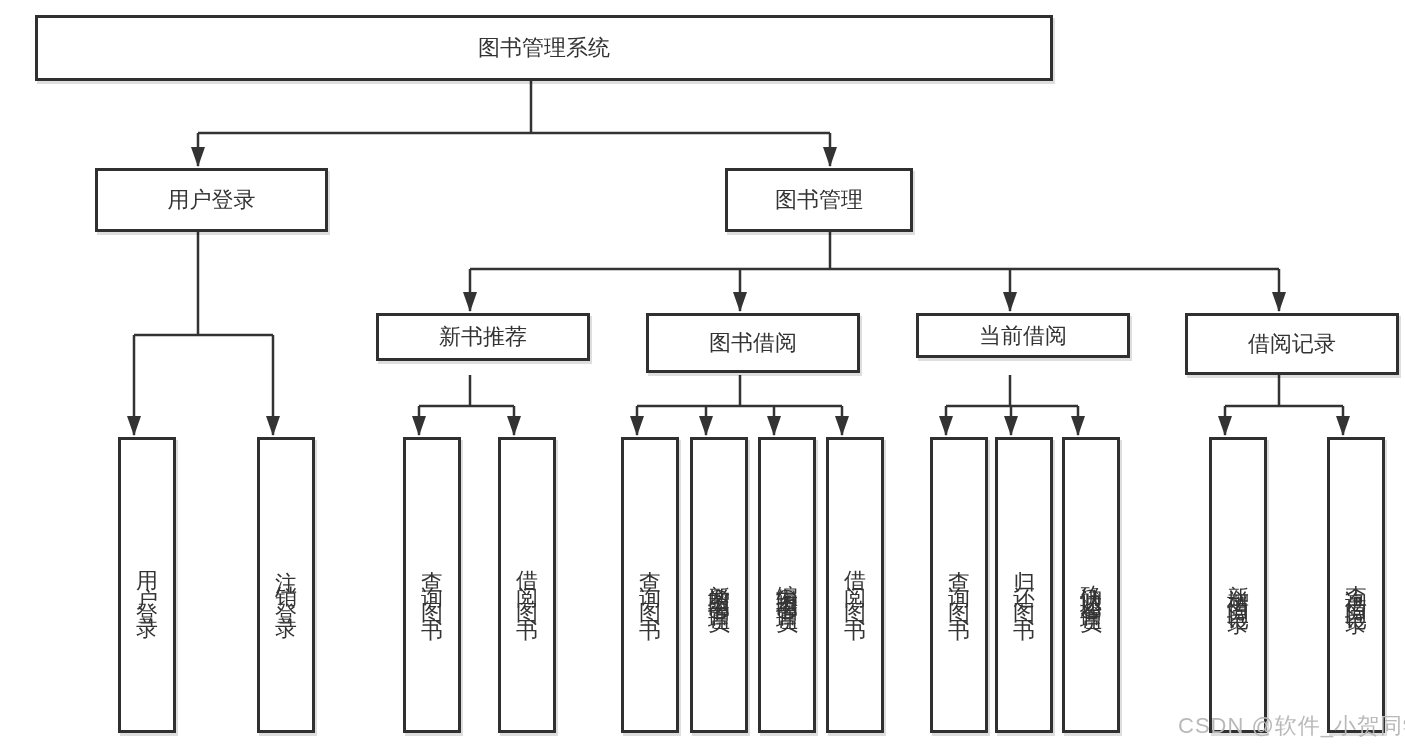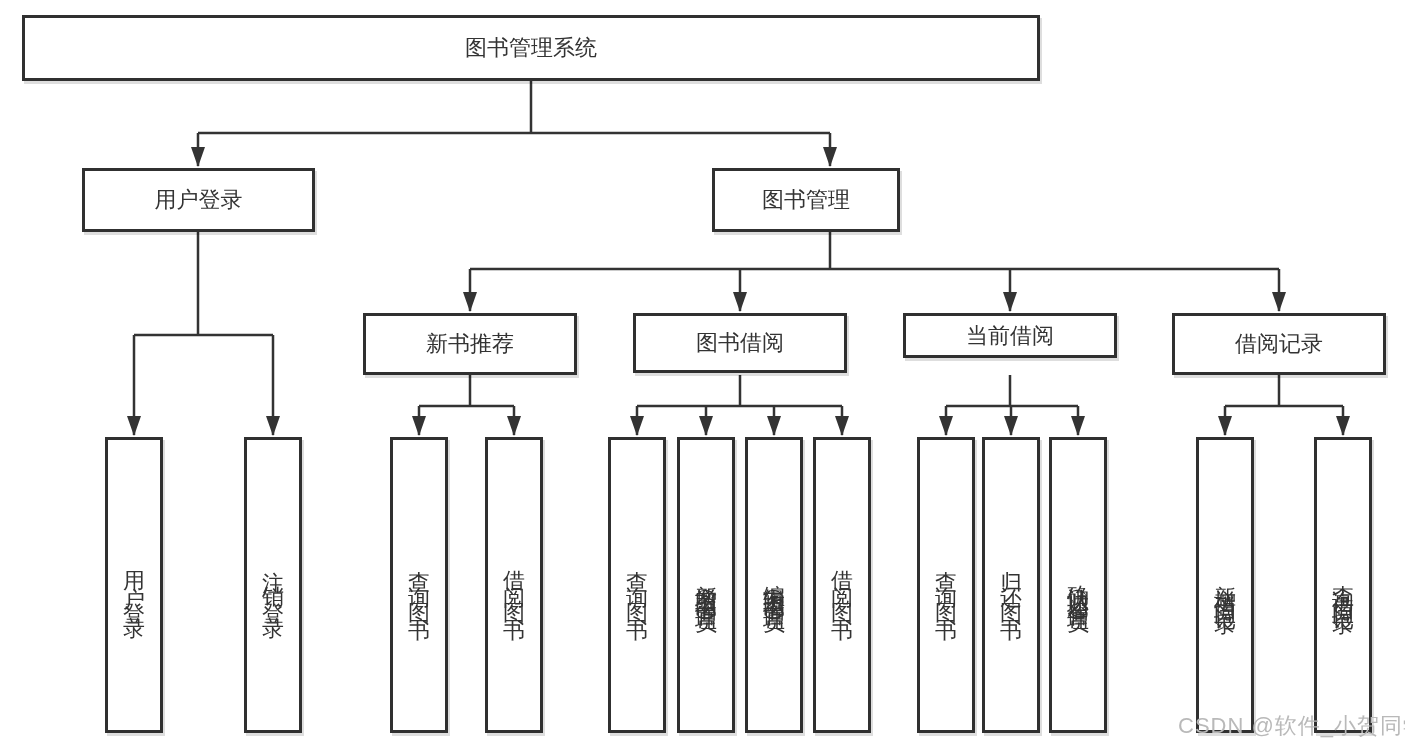--- a/index.html
+++ b/index.html
@@ -17,20 +17,21 @@
     box-sizing: border-box;
     background: #ffffff;
     border: 3px solid #303030;
     color: #333333;
     display: flex;
     align-items: center;
     justify-content: center;
     font-size: 22px;
     z-index: 2;
     box-shadow: 2px 3px 0 rgba(0,0,0,0.13);
+    margin-left: 13px;
   }
   .vbox {
     writing-mode: vertical-rl;
     text-orientation: mixed;
     top: 437px;
     width: 58px;
     height: 296px;
   }
   .sp4 { letter-spacing: 16px; }
   .sp6 { letter-spacing: 6px; }
@@ -93,21 +94,21 @@
     <span>图书管理系统</span>
   </div>
 
   <div class="box" style="left:82px; top:168px; width:233px; height:64px;">
     <span>用户登录</span>
   </div>
   <div class="box" style="left:712px; top:168px; width:188px; height:64px;">
     <span>图书管理</span>
   </div>
 
-  <div class="box" style="left:363px; top:313px; width:214px; height:62px;">
+  <div class="box" style="left:363px; top:313px; width:214px; height:48px;">
     <span>新书推荐</span>
   </div>
   <div class="box" style="left:633px; top:313px; width:214px; height:60px;">
     <span>图书借阅</span>
   </div>
   <div class="box" style="left:903px; top:313px; width:214px; height:45px;">
     <span>当前借阅</span>
   </div>
   <div class="box" style="left:1172px; top:313px; width:214px; height:62px;">
     <span>借阅记录</span>

